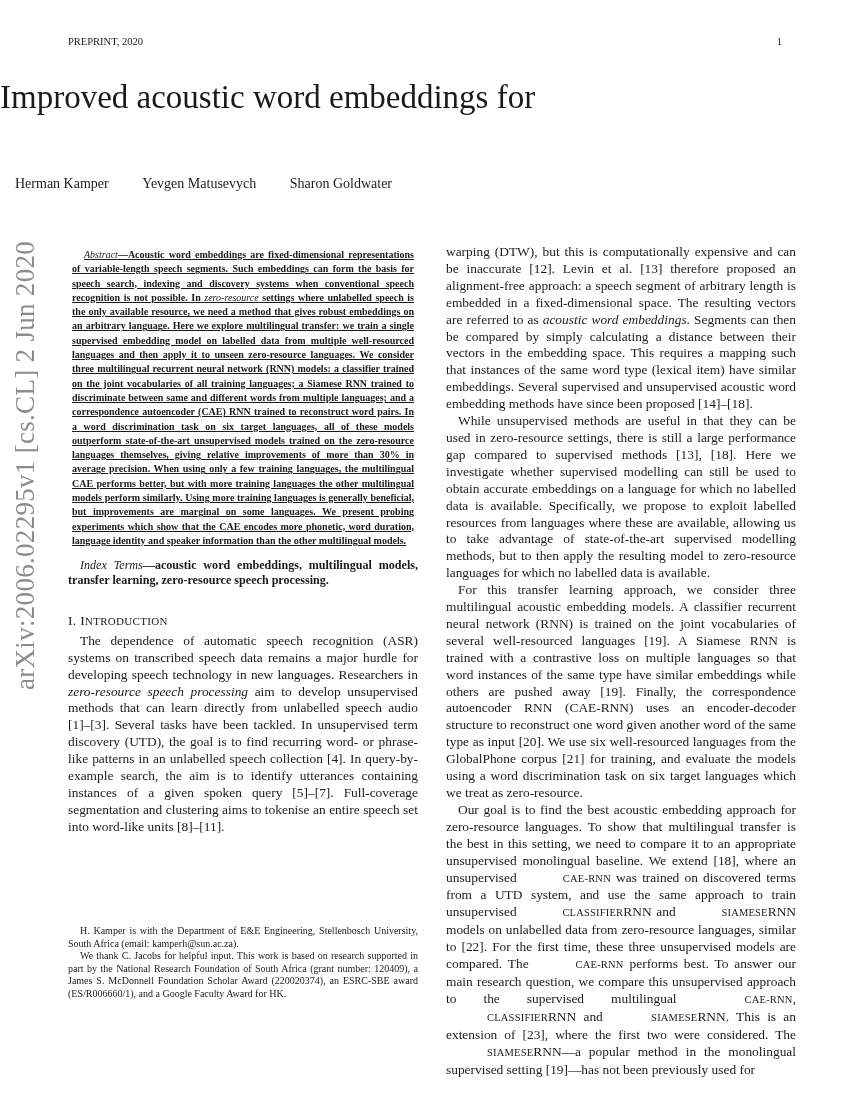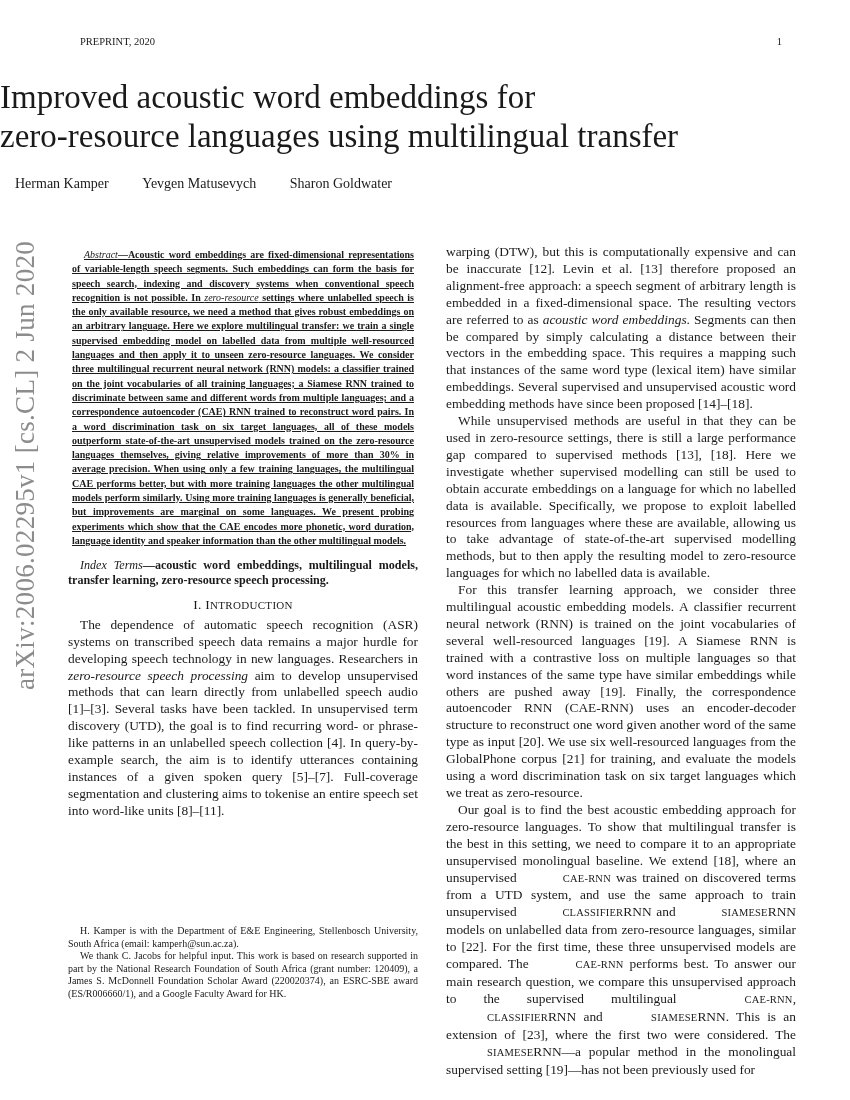--- a/index.html
+++ b/index.html
@@ -1,21 +1,21 @@
 <!DOCTYPE html>
 <html><head>
 <meta charset="utf-8">
 <style>
   html, body { margin: 0; padding: 0; background: #ffffff; }
   body {
     width: 850px; height: 1100px; position: relative; overflow: hidden;
     font-family: "Liberation Serif", "DejaVu Serif", serif; color: #1a1a1a;
   }
   .running-head {
-    position: absolute; top: 36px; left: 80px; right: 68px;
+    position: absolute; top: 36px; left: 68px; right: 68px;
     font-size: 10.5px; display: flex; justify-content: space-between; gap: 44px;
   }
   .title {
     position: absolute; top: 78px; left: 0; right: 0; 
     font-size: 33px; line-height: 39px; font-weight: normal; margin: 0;
   }
   .authors {
     position: absolute; top: 176px; left: 0; right: 0; text-align: left;
     font-size: 14px;
   }
@@ -37,21 +37,21 @@
     text-decoration: underline;
   }
   .abstract .lead { font-style: italic; font-weight: normal; }
   .abstract em, .index-terms em { font-style: italic; font-weight: normal; }
   .index-terms {
     font-weight: bold; font-size: 12.1px; line-height: 14.3px; margin: 10px 0 0 0;
     text-indent: 12px;
   }
   .index-terms .lead { font-style: italic; font-weight: normal; }
   .section-heading {
-    text-align: center; font-size: 13.5px; margin: 10px 0 4px 0; letter-spacing: 0.3px;
+    text-align: left; font-size: 13.5px; margin: 26px 0 4px 0; letter-spacing: 0.3px;
   }
   .section-heading .sc { font-size: 11px; }
   p.body {
     font-size: 13.4px; line-height: 16.9px; margin: 0; text-indent: 12px;
   }
   .sc-word { font-size: 10.5px; letter-spacing: 0.2px; padding-left: 41px; }
   .footnotes {
     position: absolute; left: 68px; top: 925px; width: 350px;
     font-size: 10px; line-height: 12.6px; text-align: justify;
   }
@@ -60,21 +60,20 @@
 </head>
 <body>
 
 <div class="running-head">
   <span>PREPRINT, 2020</span>
   <span>1</span>
 </div>
 
 <h1 class="title">
   <span>Improved acoustic word embeddings for</span><br>
-  <span>zero-resource languages using multilingual transfer</span>
 </h1>
 
 <div class="authors">
   <span>Herman Kamper</span>
   <span>Yevgen Matusevych</span>
   <span>Sharon Goldwater</span>
 </div>
 
 <div class="arxiv-stamp">arXiv:2006.02295v1  [cs.CL]  2 Jun 2020</div>
 

